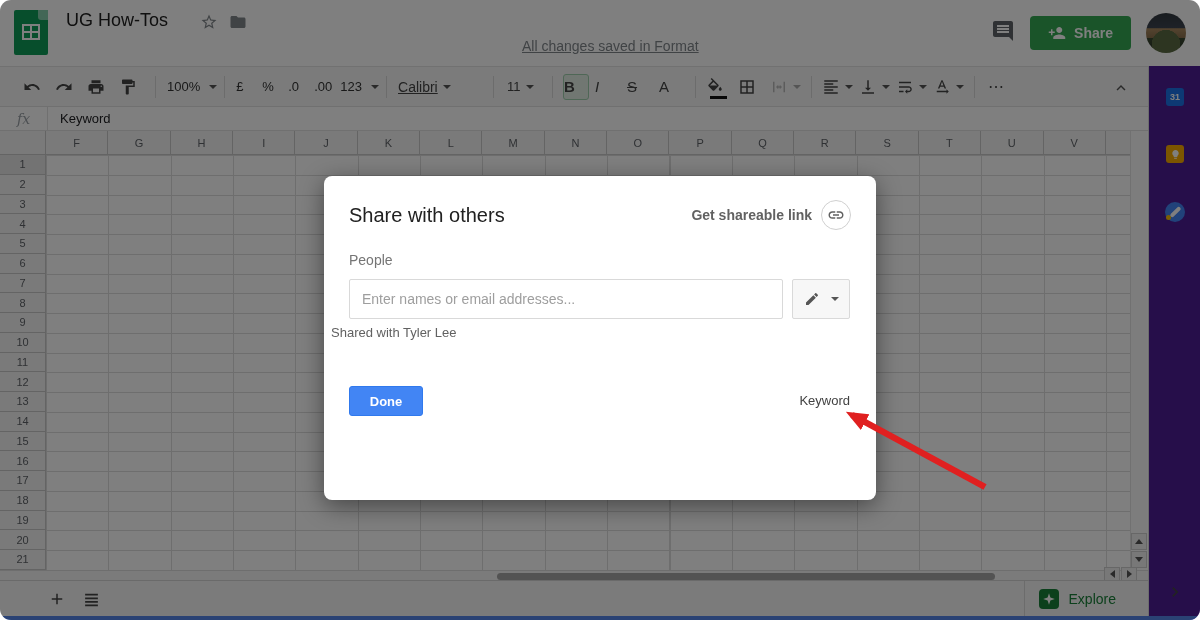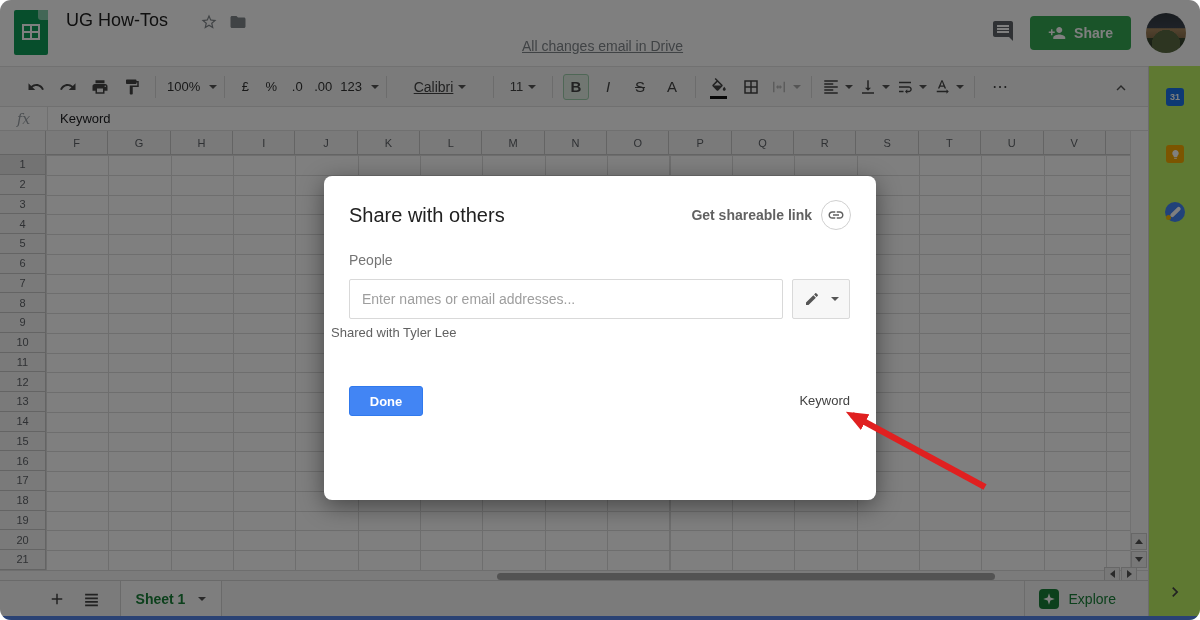--- a/index.html
+++ b/index.html
@@ -31,21 +31,21 @@
   .share-btn { display:flex; align-items:center; gap:8px; background:#34a853; color:#fff;
       border-radius:4px; height:34px; padding:0 18px; font-size:14px; font-weight:bold; }
   .share-btn svg { width:18px; height:18px; fill:#fff; }
   .avatar { width:40px; height:40px; border-radius:50%;
       background: radial-gradient(circle at 50% 78%, #5a6b43 0 38%, transparent 39%),
                   linear-gradient(180deg, #32383f 0%, #3c4450 38%, #a8885f 39%, #8a6f4d 62%, #39462f 63%, #2c3627 100%); }
 
   
   .toolbar { position:absolute; left:0; top:66px; width:1148px; height:41px; background:#f6f7f7;
       border-top:1px solid #e3e3e3; border-bottom:1px solid #e0e0e0; display:flex; align-items:center; padding-left:20px; }
-  .toolbar .tb { display:flex; align-items:center; justify-content:center; height:26px; min-width:26px; color:#444; }
+  .toolbar .tb { display:flex; align-items:center; justify-content:flex-start; height:26px; min-width:26px; color:#444; }
   .toolbar .tb svg { width:18px; height:18px; fill:#454545; }
   .toolbar .sep { width:1px; height:22px; background:#d8d8d8; margin:0 7px; }
   .tb-gap { margin:0 3px; }
   .tb-text { font-size:13px; color:#333; padding:0 4px; }
   .tri { width:0; height:0; border-left:4px solid transparent; border-right:4px solid transparent; border-top:4px solid #555; display:inline-block; margin-left:5px; }
   .tri.lite { border-top-color:#aaa; }
   .font-box { width:92px; display:flex; justify-content:space-between; align-items:center; font-size:14px; color:#333; padding:0 4px;text-decoration:underline; }
   .size-box { width:44px; display:flex; justify-content:space-between; align-items:center; font-size:13px; color:#333; padding:0 6px; }
   .fmt-letter { font-size:15px; color:#3c3c3c; width:24px; height:24px; display:flex; align-items:center; justify-content:center; }
   .fmt-bold { font-weight:bold; color:#188038; background:#e2efe4; border:1px solid #9fcfad; border-radius:3px; }
@@ -108,21 +108,21 @@
       border-left:1px solid #d5d5d5; border-right:1px solid #d5d5d5; display:flex; align-items:center; justify-content:center; gap:8px; }
   .sheet-tab .label { font-size:14px; font-weight:bold; color:#188038; }
   .explore { position:absolute; right:8px; top:0; height:36px; display:flex; align-items:center; gap:10px; padding-left:14px; border-left:1px solid #d9d9d9; }
   .explore-icon { width:20px; height:20px; background:#188038; border-radius:4px; display:flex; align-items:center; justify-content:center; }
   .explore-icon svg { width:14px; height:14px; fill:#fff; }
   .explore .label { font-size:14px; color:#188038; padding-right:24px; }
 
   .bottom-edge { position:absolute; left:0; top:616px; width:1200px; height:4px; background:#5585e8; }
 
   
-  .side-panel { position:absolute; left:1148px; top:66px; width:52px; height:554px; background:#bef264; border-left:1px solid #d8d8d8; }
+  .side-panel { position:absolute; left:1148px; top:66px; width:52px; height:554px; background:#4c1d95; border-left:1px solid #d8d8d8; }
   .sp-icon { position:absolute; left:17px; }
   .cal-icon { top:22px; width:18px; height:18px; background:#1a73e8; border-radius:3px; color:#fff; font-size:9px; font-weight:bold;
       display:flex; align-items:center; justify-content:center; }
   .keep-icon { top:79px; width:18px; height:18px; background:#f9ab00; border-radius:3px; display:flex; align-items:center; justify-content:center; }
   .keep-icon svg { width:11px; height:11px; fill:#fff; }
   .tasks-icon { top:136px; width:20px; height:20px; left:16px; background:#4285f4; border-radius:50%; position:absolute; }
   .tasks-icon::after { content:''; position:absolute; left:3.5px; top:8px; width:13px; height:4px; background:#fff; border-radius:2px; transform:rotate(-45deg); }
   .tasks-icon::before { content:''; position:absolute; left:1px; bottom:2px; width:5px; height:5px; background:#fbbc04; border-radius:50%; }
   .panel-chevron { position:absolute; left:16px; top:516px; }
   .panel-chevron svg { width:20px; height:20px; fill:#444; }
@@ -165,21 +165,21 @@
     <div class="doc-title">UG How-Tos</div>
     <div class="title-icons">
       <span><svg viewBox="0 0 24 24">
             <path d="M22 9.24l-7.19-.62L12 2 9.19 8.63 2 9.24l5.46 4.73L5.82 21 12 17.27 18.18 21l-1.63-7.03L22 9.24zM12 15.4l-3.76 2.27 1-4.28-3.32-2.88 4.38-.38L12 6.1l1.71 4.04 4.38.38-3.32 2.88 1 4.28L12 15.4z"></path>
           </svg></span>
       <span><svg viewBox="0 0 24 24">
             <path d="M10 4H4c-1.1 0-1.99.9-1.99 2L2 18c0 1.1.9 2 2 2h16c1.1 0 2-.9 2-2V8c0-1.1-.9-2-2-2h-8l-2-2z"></path>
           </svg></span>
     </div>
     <div class="menu-row" style="left:510px; top:38px;">
-      <span class="save-status">All changes email in Drive</span>
+      <span class="save-status">All changes saved in Format</span>
     </div>
     <div class="header-right">
       <span class="comment-btn"><svg viewBox="0 0 24 24">
             <path d="M21.99 4c0-1.1-.89-2-1.99-2H4c-1.1 0-2 .9-2 2v12c0 1.1.9 2 2 2h14l4 4-.01-18zM18 14H6v-2h12v2zm0-3H6V9h12v2zm0-3H6V6h12v2z"></path>
           </svg></span>
       <div class="share-btn">
         <svg viewBox="0 0 24 24">
             <path d="M15 12c2.21 0 4-1.79 4-4s-1.79-4-4-4-4 1.79-4 4 1.79 4 4 4zm-9-2V7H4v3H1v2h3v3h2v-3h3v-2H6zm9 4c-2.67 0-8 1.34-8 4v2h16v-2c0-2.66-5.33-4-8-4z"></path>
           </svg>
         <span>Share</span>
@@ -377,24 +377,20 @@
     <span class="add-sheet">
         <svg viewBox="0 0 24 24">
           <path d="M19 13h-6v6h-2v-6H5v-2h6V5h2v6h6v2z" fill="#444"></path>
         </svg>
       </span>
     <span class="all-sheets">
         <svg viewBox="0 0 24 24">
           <path d="M3 4h18v2.5H3zM3 9h18v2.5H3zM3 14h18v2.5H3zM3 19h18v2.5H3z" fill="#444"></path>
         </svg>
       </span>
-    <div class="sheet-tab">
-      <span class="label">Sheet 1</span>
-      <span class="tri"></span>
-    </div>
     <div class="explore">
       <span class="explore-icon">
           <svg viewBox="0 0 24 24">
             <path d="M12 2l2.4 7.6L22 12l-7.6 2.4L12 22l-2.4-7.6L2 12l7.6-2.4z"></path>
           </svg>
         </span>
       <span class="label">Explore</span>
     </div>
   </div>
 

